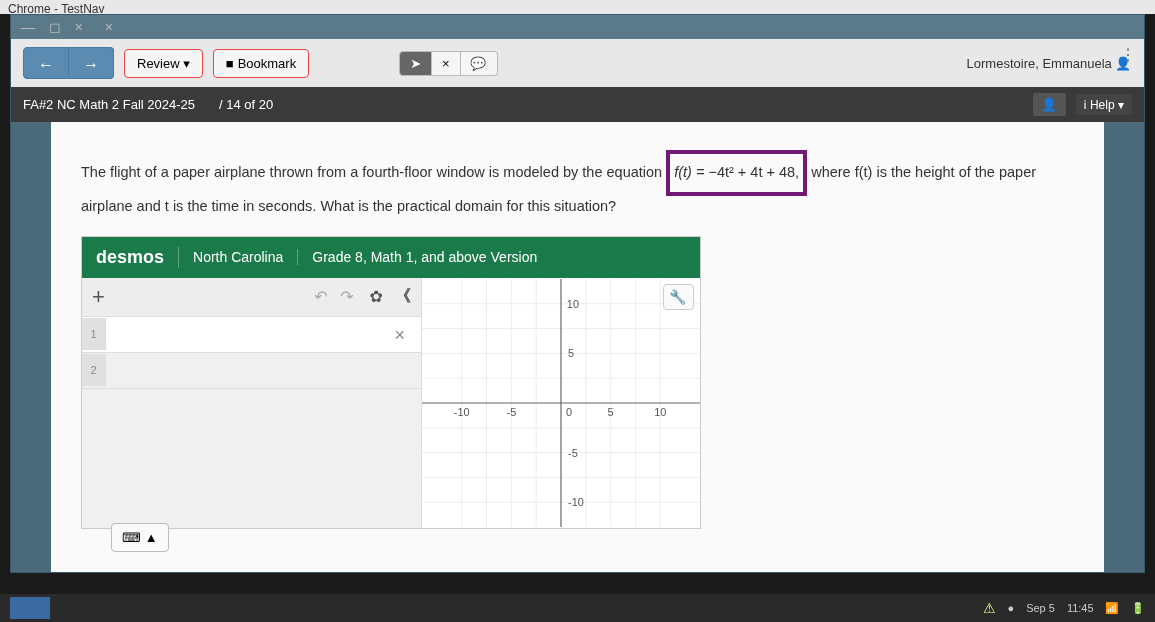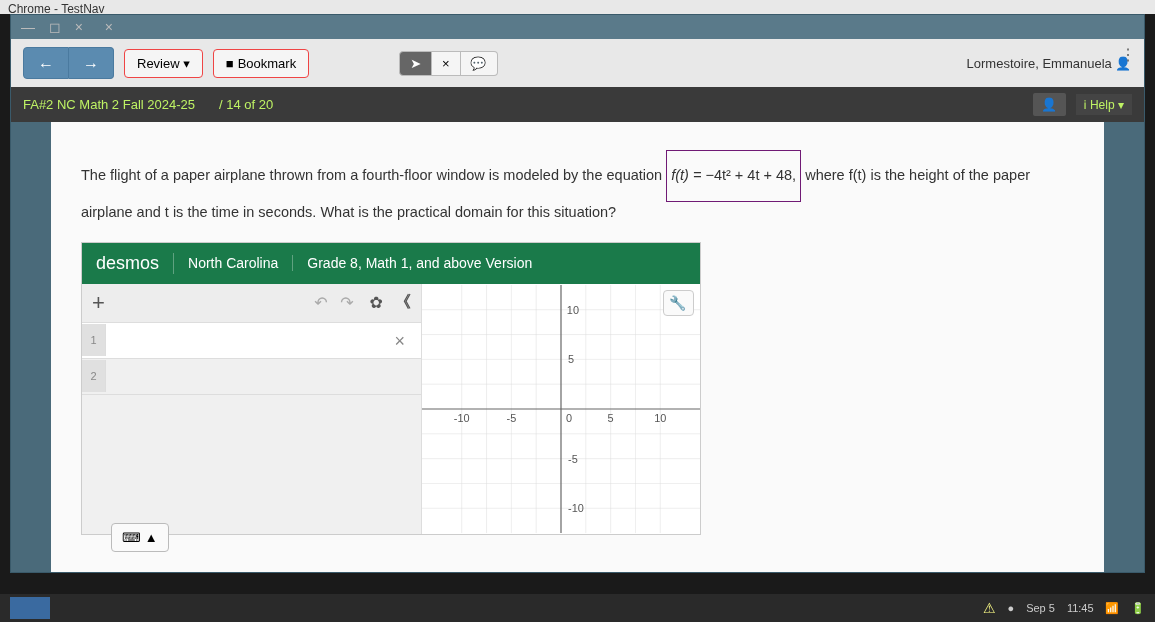--- a/index.html
+++ b/index.html
@@ -16,33 +16,33 @@
 .nav-btn:first-child { border-radius: 4px 0 0 4px; }
 .nav-btn:last-child { border-radius: 0 4px 4px 0; border-left: none; }
 .grey-btn { background: #f5f5f5; border: 1px solid #ef4444; padding: 6px 12px; font-size: 13px; border-radius: 4px; cursor: pointer; display: flex; align-items: center; gap: 4px; }
 .pointer-group { display: flex; margin-left: 80px; }
 .pointer-btn { background: #f5f5f5; border: 1px solid #bbb; padding: 4px 10px; font-size: 13px; border-left: none; }
 .pointer-btn:first-child { border-left: 1px solid #bbb; border-radius: 4px 0 0 4px; background:#666; color:#fff;}
 .pointer-btn:last-child { border-radius: 0 4px 4px 0; }
 .user-name { margin-left: auto; font-size: 13px; color: #333; display:flex; align-items:center; gap:4px;}
 .more-menu { position: absolute; right: 8px; top: 6px; font-size: 16px; color: #666; cursor: pointer; }
 
-.sub-bar { background: #3a3a3a; color: #bef264; padding: 6px 12px; font-size: 13px; display: flex; align-items: center; }
+.sub-bar { background: #3a3a3a; color: #ffffff; padding: 6px 12px; font-size: 13px; display: flex; align-items: center; }
 .sub-bar .counter { margin-left: 24px; }
 .sub-bar .right { margin-left: auto; display: flex; gap: 10px; align-items:center;}
 .user-icon-box { background:#555; padding:4px 8px; border-radius:2px;}
 .help-box { background:#444; padding:2px 8px; font-size:12px;}
 
 .content-area { background: #fafafa; margin: 0 40px; padding: 28px 30px; min-height: 450px; position: relative; }
 .question-text { font-size: 14.5px; color: #333; line-height: 1.5; margin-bottom: 18px; }
-.equation-box { border: 1px solid #701a75; padding: 14px 4px; display: inline-block; }
+.equation-box { border: 4px solid #701a75; padding: 8px 4px; display: inline-block; }
 
 .desmos-widget { border: 1px solid #ccc; width: 620px; background: white; }
 .desmos-header { background: #1a7a4a; color: white; padding: 10px 14px; font-size: 14px; display: flex; align-items: center; gap: 0; }
-.desmos-logo { font-size: 18px; font-weight: 400; padding-right: 14px; border-right: 1px solid rgba(255,255,255,0.3); }
+.desmos-logo { font-size: 18px; font-weight: 700; padding-right: 14px; border-right: 1px solid rgba(255,255,255,0.3); }
 .desmos-region { padding: 0 14px; border-right: 1px solid rgba(255,255,255,0.3); }
 .desmos-version { padding-left: 14px; }
 
 .desmos-body { display: flex; height: 250px; }
 .expr-panel { width: 340px; background: #f0f0f0; border-right: 1px solid #ddd; }
 .expr-toolbar { background: #ededed; padding: 6px 10px; display: flex; align-items: center; gap: 12px; border-bottom: 1px solid #ddd; }
 .expr-toolbar .plus { font-size: 22px; color: #555; cursor: pointer; }
 .expr-toolbar .spacer { flex: 1; }
 .expr-toolbar .gear { font-size: 16px; color: #555; cursor: pointer; }
 .expr-toolbar .collapse { font-size: 16px; color: #555; cursor: pointer; font-weight: bold; }

